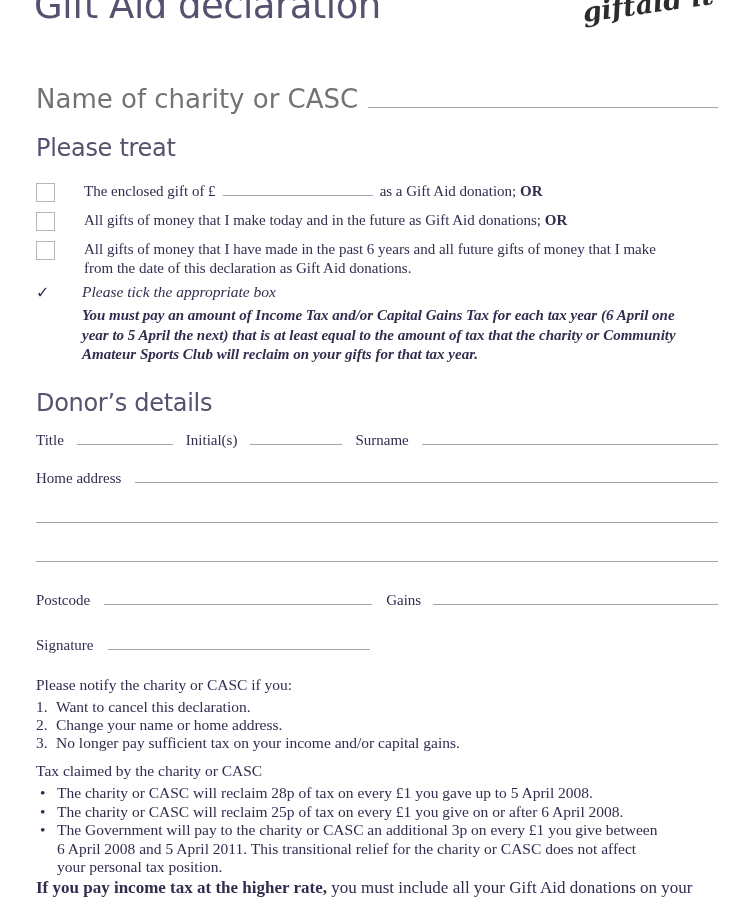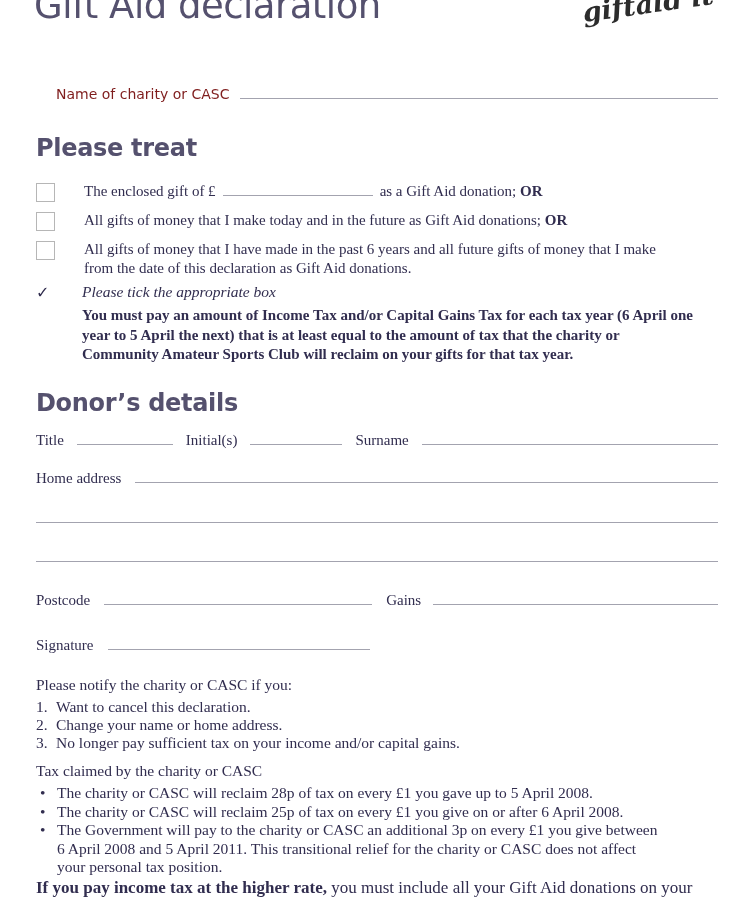--- a/index.html
+++ b/index.html
@@ -42,30 +42,29 @@
   .row { display: flex; align-items: baseline; left: 36px; right: 32px; }
   .fline {
     border-bottom: 1px solid #a3a3af;
     height: 14px;
     display: inline-block;
   }
   .grow { flex: 1 1 auto; }
 
   .sans-label {
     font-family: "DejaVu Sans", sans-serif;
-    color: #7f1d1d;
-    font-size: 14px;
+    color: #737373;
+    font-size: 26px;
     white-space: nowrap;
-    margin-left: 20px;
   }
   .section-heading {
     font-family: "DejaVu Sans", sans-serif;
     color: #55516e;
     font-size: 24px;
-    font-weight: 700;
+    font-weight: 400;
     letter-spacing: -0.3px;
   }
   .serif-label { font-size: 15px; white-space: nowrap; }
 
   
   .option { display: flex; align-items: flex-start; left: 36px; right: 32px; }
   .checkbox {
     width: 17px; height: 17px;
     border: 1.5px solid #b6b6b6;
     background: #fff;
@@ -92,20 +91,21 @@
     font-weight: bold;
     color: #2f2b4d;
   }
   .italic-note { font-style: italic; font-size: 15.5px; text-align: center; }
 
   .tax-req {
     left: 82px; width: 616px;
     font-weight: bold;
     font-size: 15px;
     line-height: 19.5px;
+    font-style: italic;
   }
 
   
   .note-heading { font-weight: normal; font-size: 15.5px; }
   .num-list .li { display: flex; font-size: 15.5px; line-height: 18px; }
   .num-list .num { width: 20px; flex: 0 0 auto; }
   .bullets .li {
     position: relative;
     padding-left: 17px;
     font-size: 15.5px;

